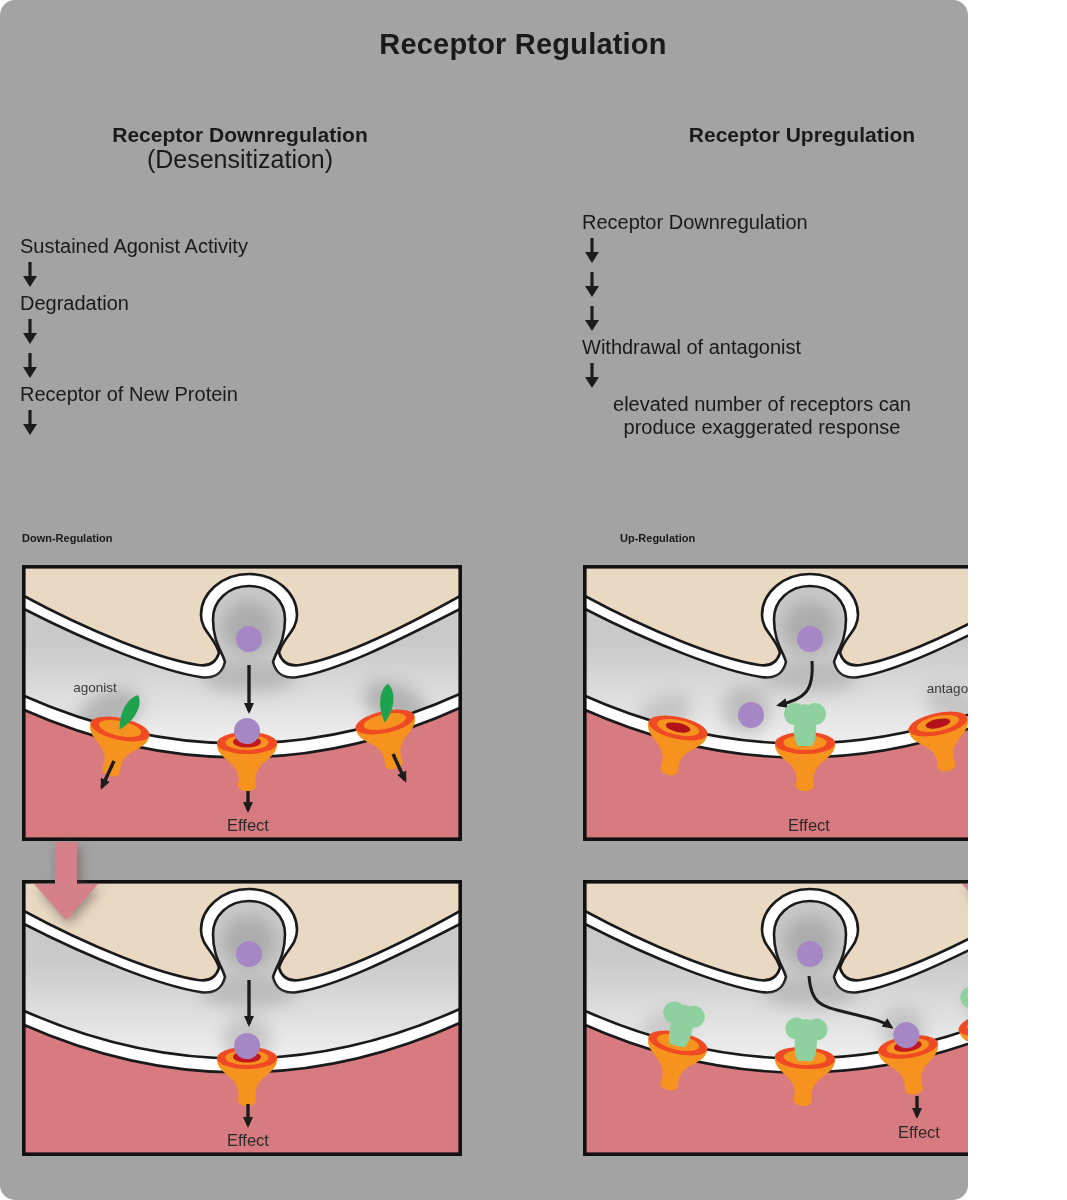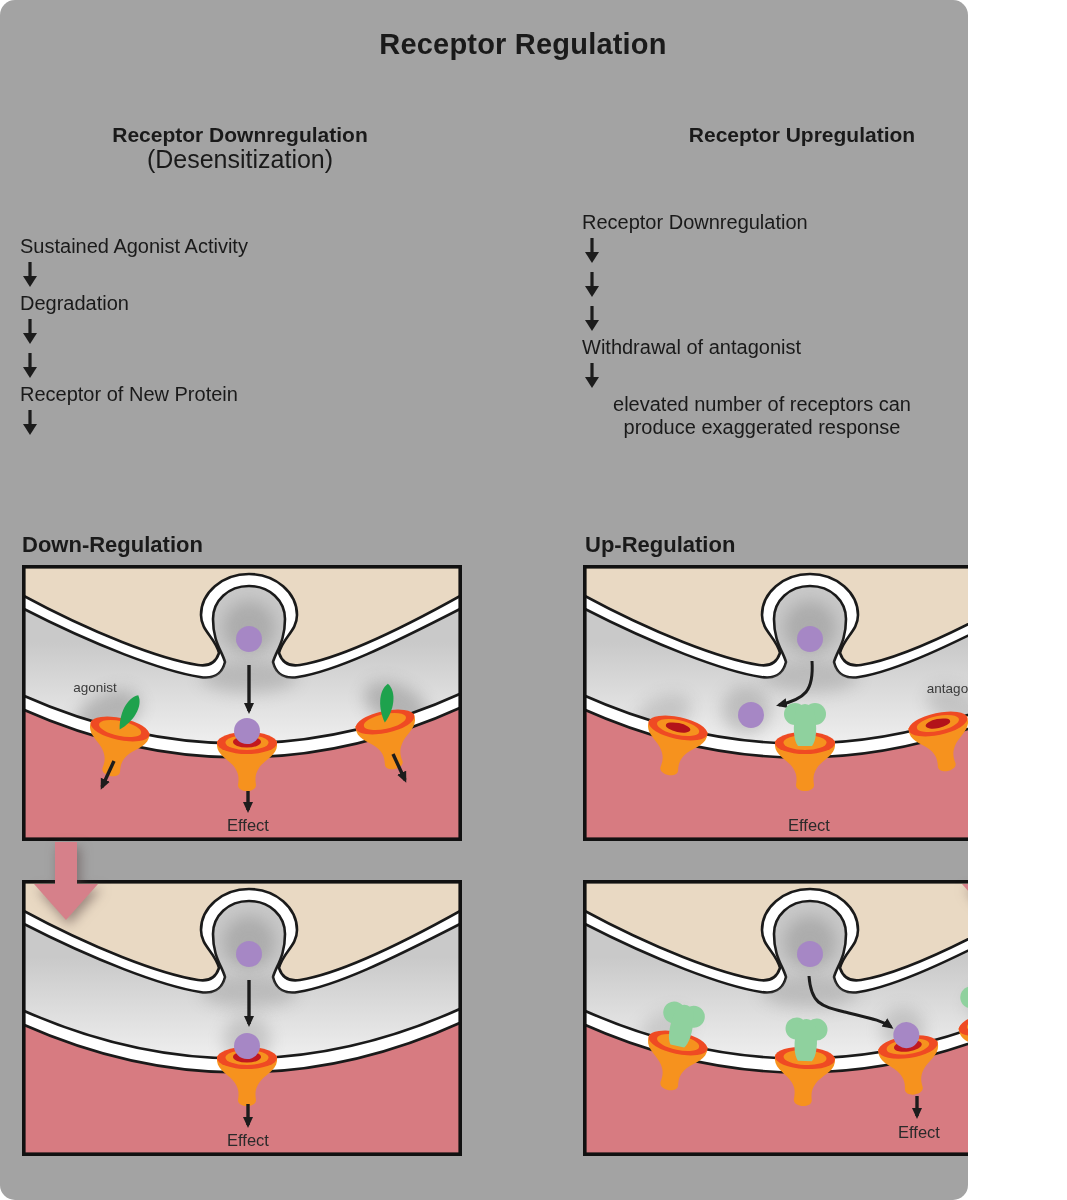--- a/index.html
+++ b/index.html
@@ -9,21 +9,21 @@
               font-size:29px;font-weight:bold;letter-spacing:.2px;}
   .flow{position:absolute;top:122px;width:440px;text-align:center;}
   .flow-left{left:20px;}
   .flow-right{left:582px;}
   .flow-head{font-size:21px;font-weight:bold;line-height:25px;}
   .flow-sub{font-size:25px;line-height:24px;}
   .flow-steps{margin-top:64px;display:flex;flex-direction:column;align-items:flex-start;}
   .step{font-size:20px;line-height:23px;}
   .step-narrow{max-width:360px;}
   .fc-arrow{margin:4px 0 4px 0;display:block;}
-  .panel-title{position:absolute;font-size:22px;font-weight:bold;}
+  .panel-title{position:absolute;font-size:11px;font-weight:bold;}
   svg.panel{position:absolute;display:block;}
   .pink-arrow{position:absolute;filter:drop-shadow(3px 5px 6px rgba(90,70,70,.55));}
   svg text{font-family:"Liberation Sans",sans-serif;fill:#2a2a2a;}
   .fx-label{font-size:16.5px;}
   .mol-label{font-size:13.5px;fill:#3a3a3a;}
 </style>
 </head>
 <body>
 
 <div class="canvas">
@@ -113,21 +113,21 @@
       <div class="step">Withdrawal of antagonist</div>
       <svg class="fc-arrow" width="20" height="26" viewBox="0 0 20 26">
           <line x1="10" y1="0" x2="10" y2="15" stroke="#1c1c1c" stroke-width="3.2"></line>
           <polygon points="3,14 17,14 10,25" fill="#1c1c1c"></polygon>
         </svg>
       <div class="step step-narrow">elevated number of receptors can produce exaggerated response</div>
     </div>
   </div>
 
   <div class="panel-title" style="left:22px;top:532px">Down-Regulation</div>
-  <div class="panel-title" style="left:585px;top:532px">Up-Regulation</div>
+  <div class="panel-title" style="left:620px;top:532px">Up-Regulation</div>
 
   <svg class="panel" style="left:22px;top:565px" width="440" height="276" viewBox="0 0 440 276">
     <rect width="440" height="276" fill="#E9D9C3"></rect>
     <path d="M0,30 C70,68 138,94 176,100 C188,102 194,97 197,88 C193,72 179,66 179,50 C179,28 200,9 227,9 C254,9 275,28 275,50 C275,66 261,72 257,88 C260,97 266,102 278,100 C316,94 372,68 440,30 L440,276 L0,276 Z" fill="#ffffff" stroke="#1a1a1a" stroke-width="2.6"></path>
     <path d="M0,43 C72,80 140,106 178,112 C190,114 200,110 203,97 C200,86 191,77 191,54 C191,36 206,21 227,21 C248,21 263,36 263,54 C263,77 254,86 251,97 C254,110 264,114 276,112 C314,106 368,80 440,43 L440,276 L0,276 Z" fill="url(#cleftGrad)" stroke="#1a1a1a" stroke-width="2.6"></path>
     <g clip-path="url(#cleftClip)">
       <circle cx="227" cy="62" r="26" fill="#8f8f8f" opacity="0.5" filter="url(#soft)"></circle>
       <ellipse cx="227" cy="112" rx="48" ry="16" fill="#8a8a8a" opacity="0.38" filter="url(#soft)"></ellipse>
       <ellipse cx="86" cy="148" rx="34" ry="20" fill="#7d7d7d" opacity="0.45" filter="url(#soft)" transform="rotate(-25 86 148)"></ellipse>
       <ellipse cx="374" cy="140" rx="34" ry="20" fill="#7d7d7d" opacity="0.45" filter="url(#soft)" transform="rotate(25 374 140)"></ellipse>

